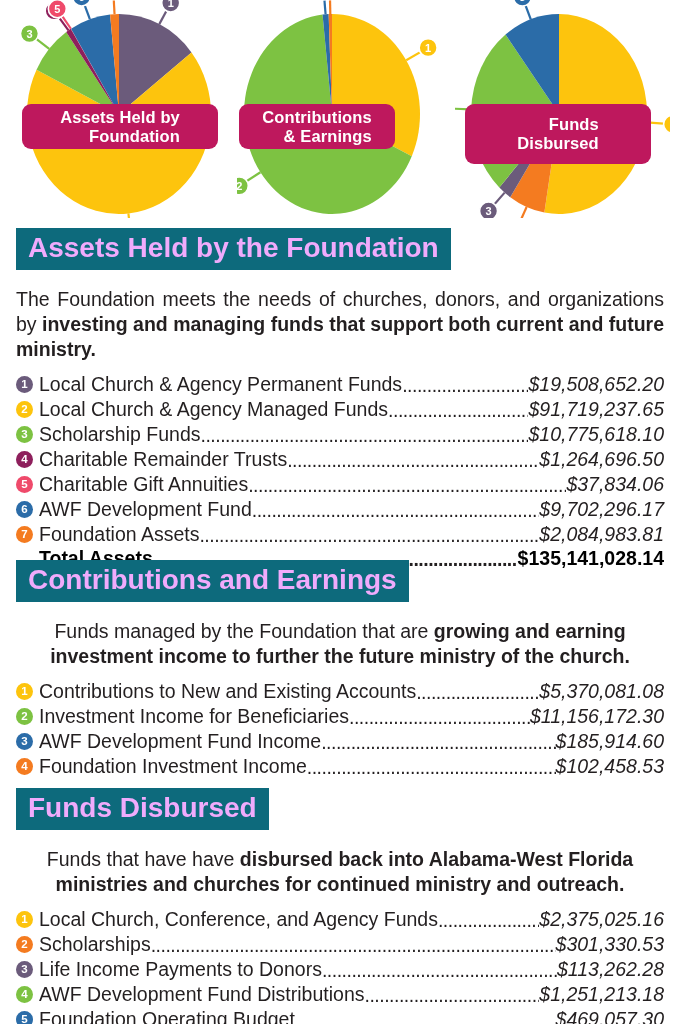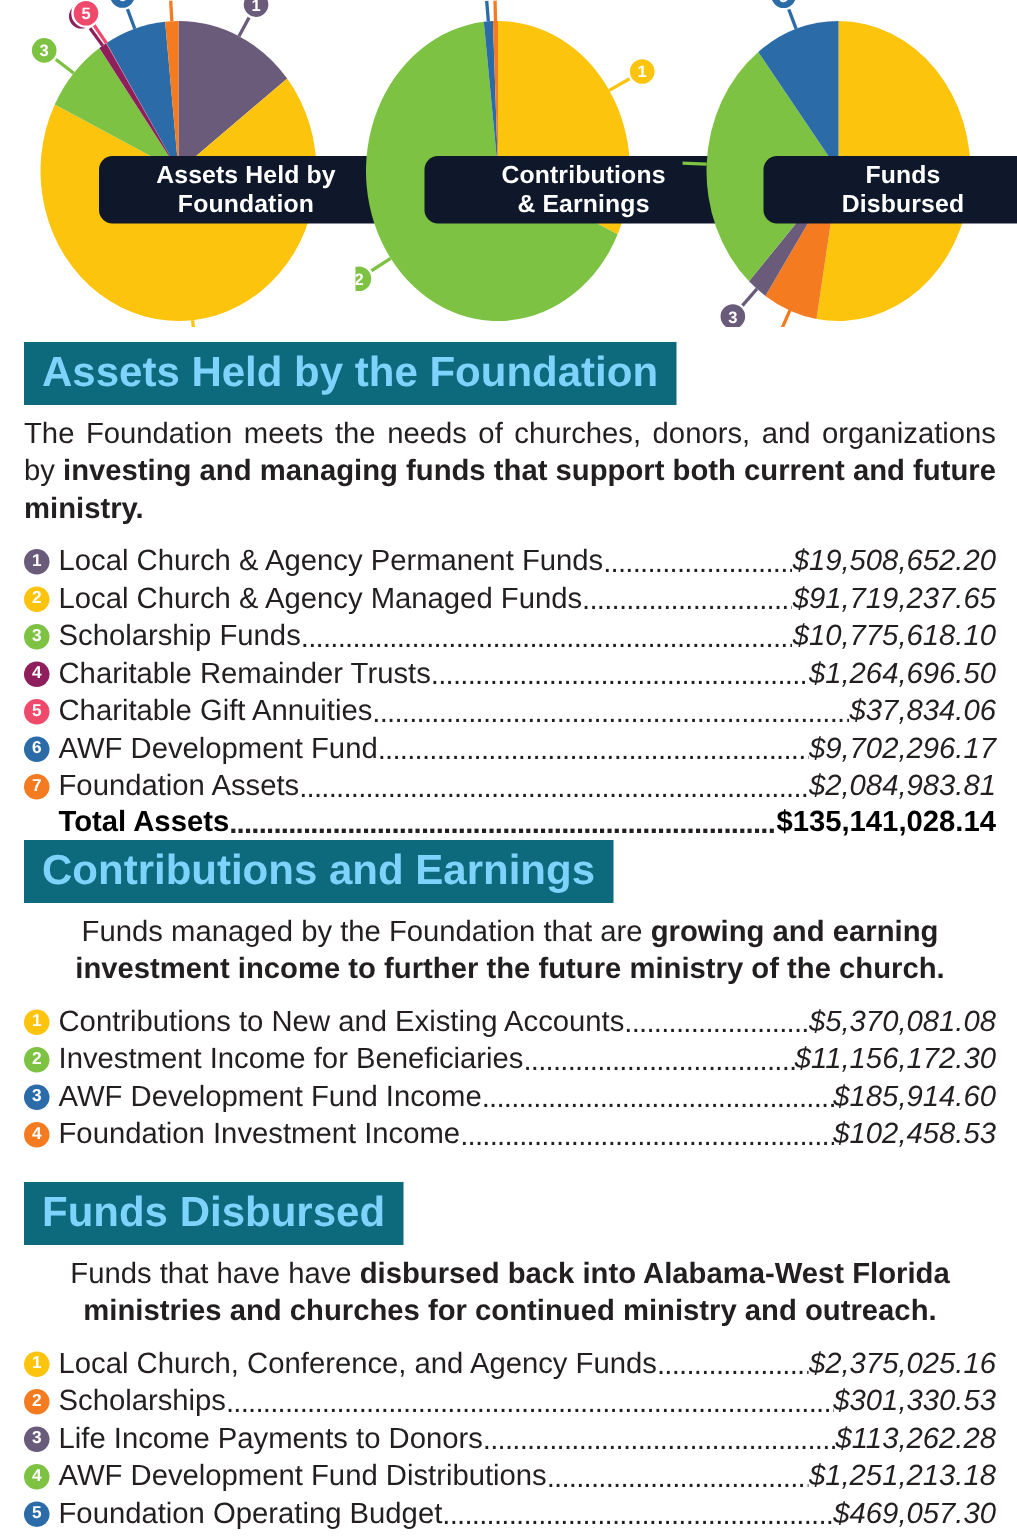--- a/index.html
+++ b/index.html
@@ -14,51 +14,50 @@
   
   .charts-row {
     position: relative;
     width: 678px; height: 218px;
   }
   .chart-block { position: absolute; top: 0; }
   .chart-svg { display: block; }
 
   .chart-banner {
     position: absolute;
-    background: #0f172a;
+    background: #be185d;
     border-radius: 9px;
     color: #ffffff;
     font-weight: bold;
-    text-align: center;
+    text-align: right;
     line-height: 1.13;
     display: flex; align-items: center; justify-content: center;
     letter-spacing: .1px;
-    margin-left: 44px;
   }
 
   
   .section { position: absolute; left: 16px; width: 648px; }
 
   .section-heading {
     display: inline-block;
     background: #0d6a7c;
-    color: #7dd3fc;
+    color: #f0abfc;
     font-weight: bold;
     padding: 6px 12px 8px 12px;
     line-height: 1;
     white-space: nowrap;
   }
   .h-lg { font-size: 28px; }
 
   .section-body {
     font-size: 19.5px;
     color: #231f20;
     line-height: 1.28;
     text-align: justify;
-    margin-top: 7px;
+    margin-top: 17px;
   }
   .section-body b { font-weight: bold; }
   .section-body.no-justify { text-align: center; }
 
   
   .item-list { margin-top: 10px; }
   .item-row {
     display: flex;
     align-items: center;
     height: 25px;
@@ -160,21 +159,21 @@
           <line x1="23.45" y1="172.21" x2="2.31" y2="185.83" stroke="#7dc242" stroke-width="2.2"></line>
           <circle cx="2.31" cy="185.83" r="9" fill="#7dc242" stroke="#ffffff" stroke-width="1.6"></circle>
           <text x="2.31" y="189.83" text-anchor="middle" font-size="11" font-weight="bold" font-family="&quot;Liberation Sans&quot;, sans-serif" fill="#ffffff">2</text>
           <line x1="88.58" y1="14.27" x2="86.68" y2="-9.07" stroke="#2b6ca8" stroke-width="2.2"></line>
           <circle cx="86.68" cy="-9.07" r="9" fill="#2b6ca8" stroke="#ffffff" stroke-width="1.6"></circle>
           <text x="86.68" y="-5.07" text-anchor="middle" font-size="11" font-weight="bold" font-family="&quot;Liberation Sans&quot;, sans-serif" fill="#ffffff">3</text>
           <line x1="93.32" y1="14.02" x2="92.82" y2="-9.38" stroke="#f47b20" stroke-width="2.2"></line>
           <circle cx="92.82" cy="-9.38" r="9" fill="#f47b20" stroke="#ffffff" stroke-width="1.6"></circle>
           <text x="92.82" y="-5.38" text-anchor="middle" font-size="11" font-weight="bold" font-family="&quot;Liberation Sans&quot;, sans-serif" fill="#ffffff">4</text>
         </svg>
-      <div class="chart-banner" id="banner1" style="left:2px; top:104px; width:212px; height:45px; font-size:16.5px;">
+      <div class="chart-banner" id="banner1" style="left:2px; top:104px; width:156px; height:45px; font-size:16.5px;">
         <div>
           <div>Contributions</div>
           <div>&amp; Earnings</div>
         </div>
       </div>
     </div>
 
     <div class="chart-block" id="chart2" style="left:455px;">
       <svg class="chart-svg" id="svg2" width="215" height="218" viewBox="0 0 215 218">
           <path d="M 104 114 L 104.00 14.00 A 88 100 0 1 1 89.35 212.60 Z" fill="#fdc40d"></path>
@@ -191,21 +190,21 @@
           <line x1="49.63" y1="192.63" x2="33.56" y2="211.03" stroke="#6b5b7b" stroke-width="2.2"></line>
           <circle cx="33.56" cy="211.03" r="9" fill="#6b5b7b" stroke="#ffffff" stroke-width="1.6"></circle>
           <text x="33.56" y="215.03" text-anchor="middle" font-size="11" font-weight="bold" font-family="&quot;Liberation Sans&quot;, sans-serif" fill="#ffffff">3</text>
           <line x1="16.09" y1="109.43" x2="-9.88" y2="108.36" stroke="#7dc242" stroke-width="2.2"></line>
           <circle cx="-9.88" cy="108.36" r="9" fill="#7dc242" stroke="#ffffff" stroke-width="1.6"></circle>
           <text x="-9.88" y="112.36" text-anchor="middle" font-size="11" font-weight="bold" font-family="&quot;Liberation Sans&quot;, sans-serif" fill="#ffffff">4</text>
           <line x1="75.76" y1="19.29" x2="67.41" y2="-2.87" stroke="#2b6ca8" stroke-width="2.2"></line>
           <circle cx="67.41" cy="-2.87" r="9" fill="#2b6ca8" stroke="#ffffff" stroke-width="1.6"></circle>
           <text x="67.41" y="1.13" text-anchor="middle" font-size="11" font-weight="bold" font-family="&quot;Liberation Sans&quot;, sans-serif" fill="#ffffff">5</text>
         </svg>
-      <div class="chart-banner" id="banner2" style="left:10px; top:104px; width:186px; height:45px; font-size:16.5px;">
+      <div class="chart-banner" id="banner2" style="left:10px; top:104px; width:186px; height:60px; font-size:16.5px;">
         <div>
           <div>Funds</div>
           <div>Disbursed</div>
         </div>
       </div>
     </div>
 
   </div>
 
   <div class="section" style="top:228px;">

